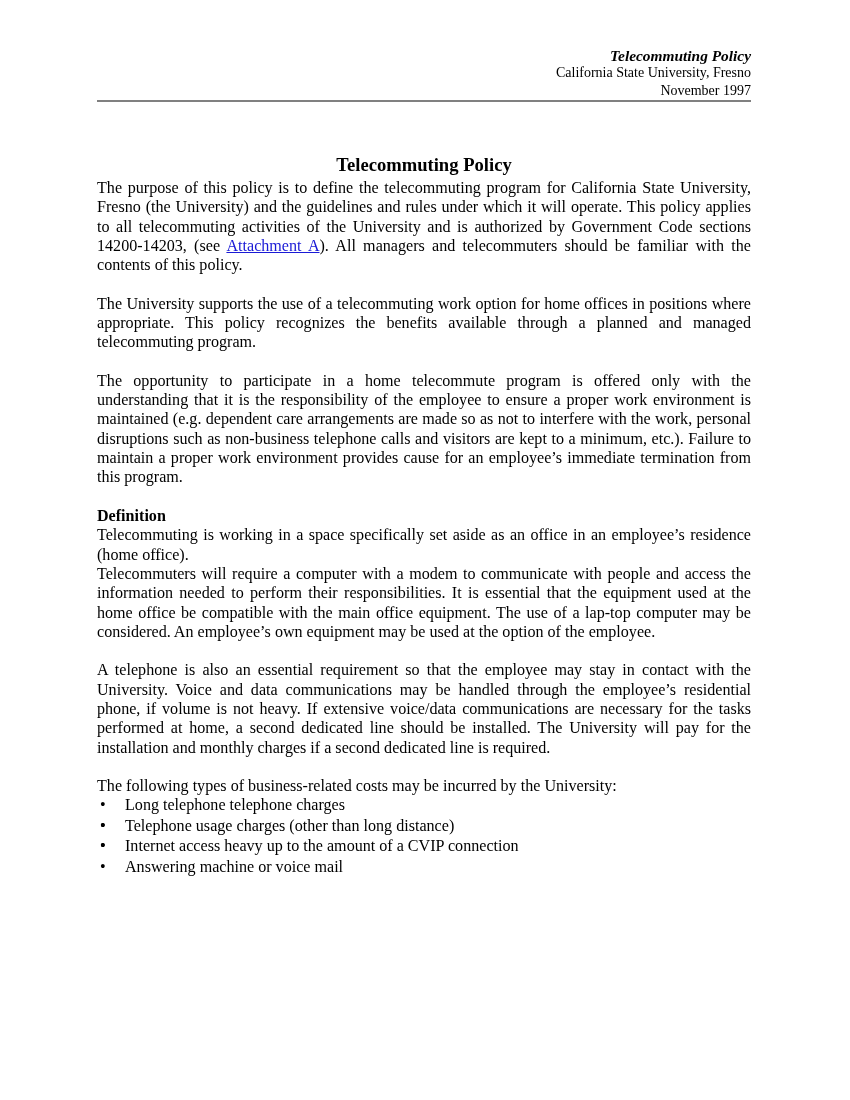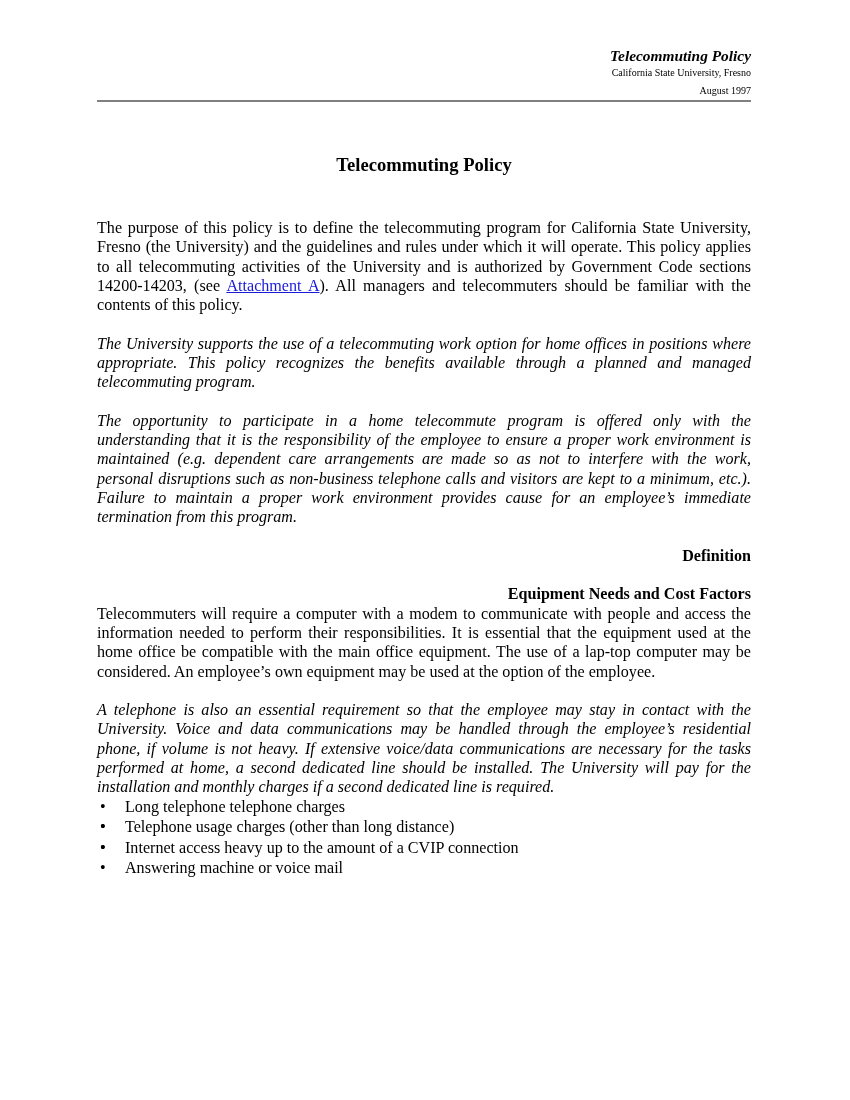--- a/index.html
+++ b/index.html
@@ -24,21 +24,21 @@
 
   
   .doc-header {
     position: absolute;
     left: 97px;
     top: 47px;
     width: 654px;
     text-align: right;
   }
   .doc-header .hdr-line {
-    font-size: 10px;
+    font-size: 14px;
     line-height: 17.3px;
     white-space: nowrap;
   }
   .doc-header .hdr-title {
     font-weight: bold;
     font-style: italic;
     font-size: 15.4px;
   }
   .header-rule {
     position: absolute;
@@ -70,31 +70,31 @@
   }
 
   p.para {
     font-size: 16.1px;
     line-height: 19.35px;
     text-align: justify;
     text-justify: inter-word;
     margin: 0;
     padding: 0;
   }
-  p.para.gap-large { margin-top: 40px; }
-  p.para.gap { margin-top: 19px; font-style: italic; }
+  p.para.gap-large { }
+  p.para.gap { margin-top: 19px; }
   p.para.tight { margin-top: 0; }
 
   h2.section-heading {
     font-size: 16.1px;
     font-weight: bold;
     line-height: 19.35px;
     margin: 19px 0 0 0;
     padding: 0;
-    text-align: right;
+    text-align: left;
   }
 
   ul.cost-list {
     list-style: none;
     margin: 0;
     padding: 0;
   }
   ul.cost-list li {
     position: relative;
     font-size: 16.1px;
@@ -116,42 +116,43 @@
   }
 </style>
 </head>
 <body>
 
 <div class="page">
 
   <div class="doc-header">
     <div class="hdr-line hdr-title">Telecommuting Policy</div>
     <div class="hdr-line">California State University, Fresno</div>
-    <div class="hdr-line">August 1997</div>
+    <div class="hdr-line">November 1997</div>
   </div>
   <div class="header-rule"></div>
 
   <div class="body-area">
 
     <h1 class="doc-title">Telecommuting Policy</h1>
 
     <p class="para gap-large"><span>The purpose of this policy is to define the telecommuting program for California State University, Fresno (the University) and the guidelines and rules under which it will operate.  This policy applies to all telecommuting activities of the University and is authorized by Government Code sections 14200-14203, (see </span><a class="doc-link" href="#">Attachment A</a><span>).  All managers and telecommuters should be familiar with the contents of this policy.</span></p>
 
     <p class="para gap">The University supports the use of a telecommuting work option for home offices in positions where appropriate.  This policy recognizes the benefits available through a planned and managed telecommuting program.</p>
 
     <p class="para gap">The opportunity to participate in a home telecommute program is offered only with the understanding that it is the responsibility of the employee to ensure a proper work environment is maintained (e.g. dependent care arrangements are made so as not to interfere with the work, personal disruptions such as non-business telephone calls and visitors are kept to a minimum, etc.).   Failure to maintain a proper work environment provides cause for an employee’s immediate termination from this program.</p>
 
 
     <h2 class="section-heading">Definition</h2>
+    <p class="para tight">Telecommuting is working in a space specifically set aside as an office in an employee’s residence (home office).</p>
 
-    <h2 class="section-heading">Equipment Needs and Cost Factors</h2>
     <p class="para tight">Telecommuters will require a computer with a modem to communicate with people and access the information needed to perform their responsibilities.  It is essential that the equipment used at the home office be compatible with the main office equipment.  The use of a lap-top computer may be considered.  An employee’s own equipment may be used at the option of the employee.</p>
 
     <p class="para gap">A telephone is also an essential requirement so that the employee may stay in contact with the University.  Voice and data communications may be handled through the employee’s residential phone, if volume is not heavy.  If extensive voice/data communications are necessary for the tasks performed at home, a second dedicated line should be installed.  The University will pay for the installation and monthly charges if a second dedicated line is required.</p>
 
+    <p class="para gap">The following types of business-related costs may be incurred by the University:</p>
 
     <ul class="cost-list">
         <li><span class="bullet-glyph">•</span><span>Long telephone telephone charges</span></li>
         <li><span class="bullet-glyph">•</span></li>
         <li><span class="bullet-glyph">•</span><span>Telephone usage charges (other than long distance)</span></li>
         <li><span class="bullet-glyph">•</span></li>
         <li><span class="bullet-glyph">•</span><span>Internet access heavy up to the amount of a CVIP connection</span></li>
         <li><span class="bullet-glyph">•</span><span>Answering machine or voice mail</span></li>
       </ul>
 

